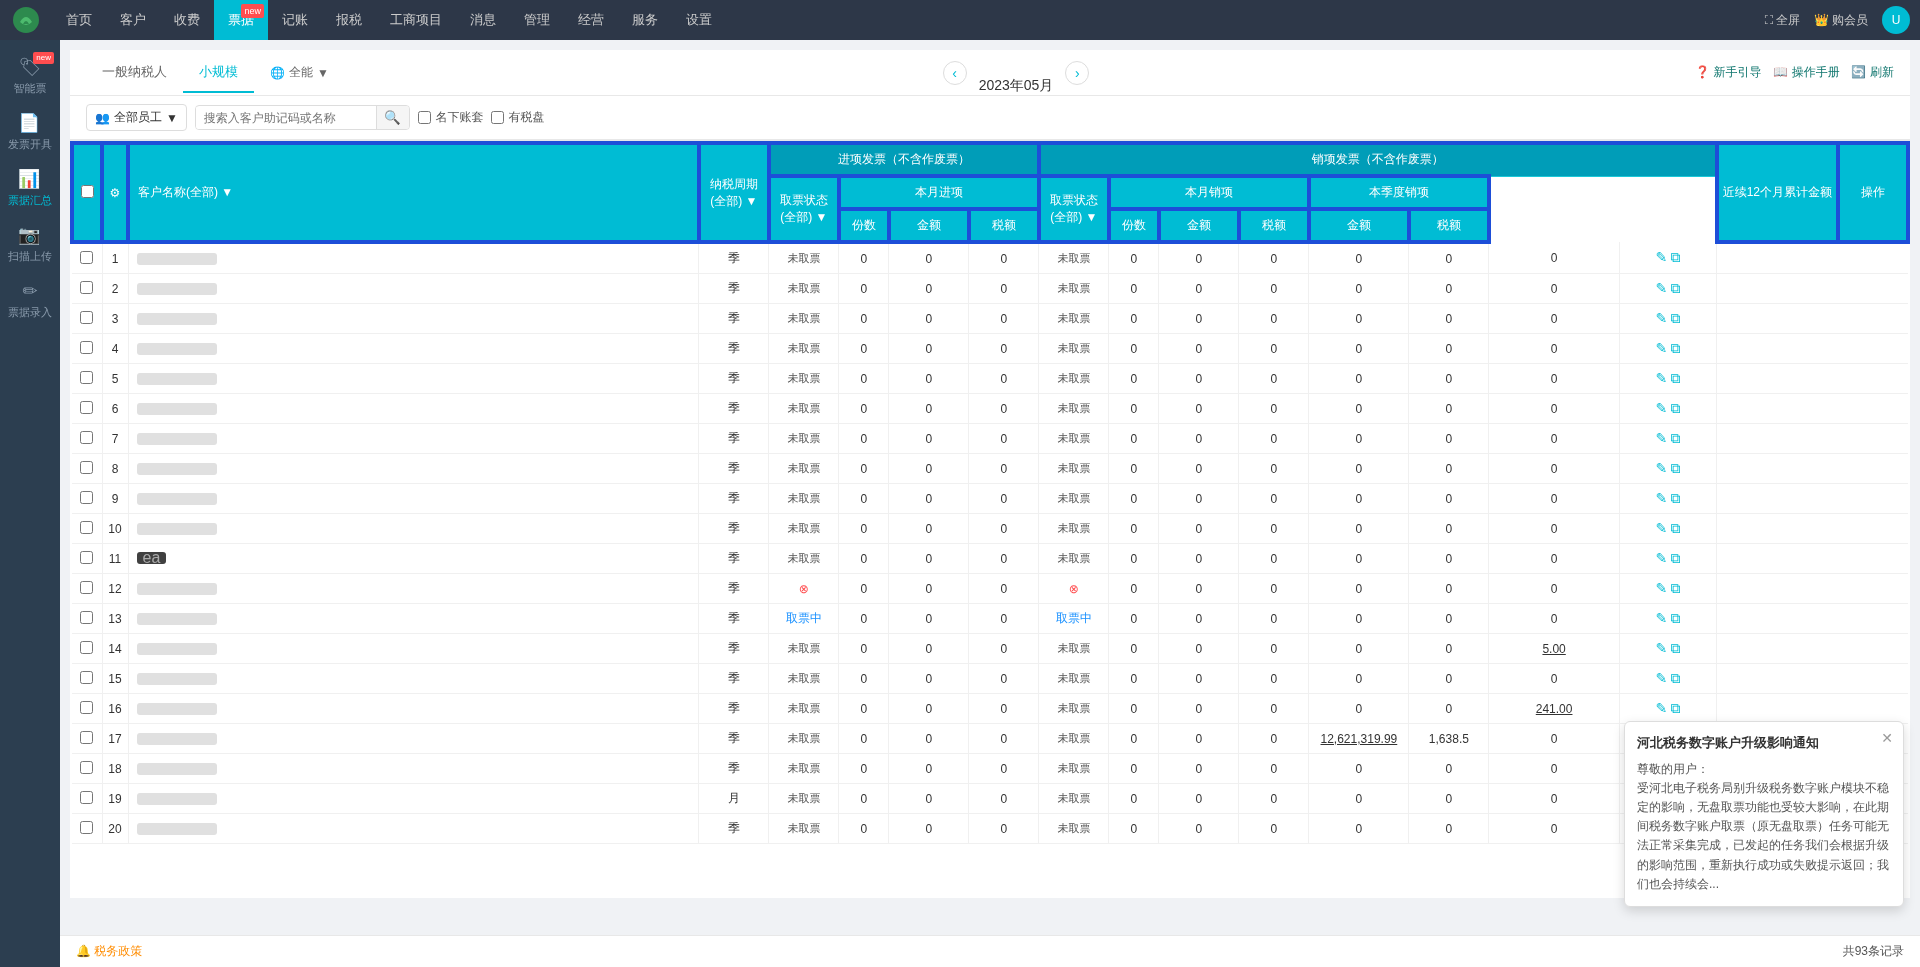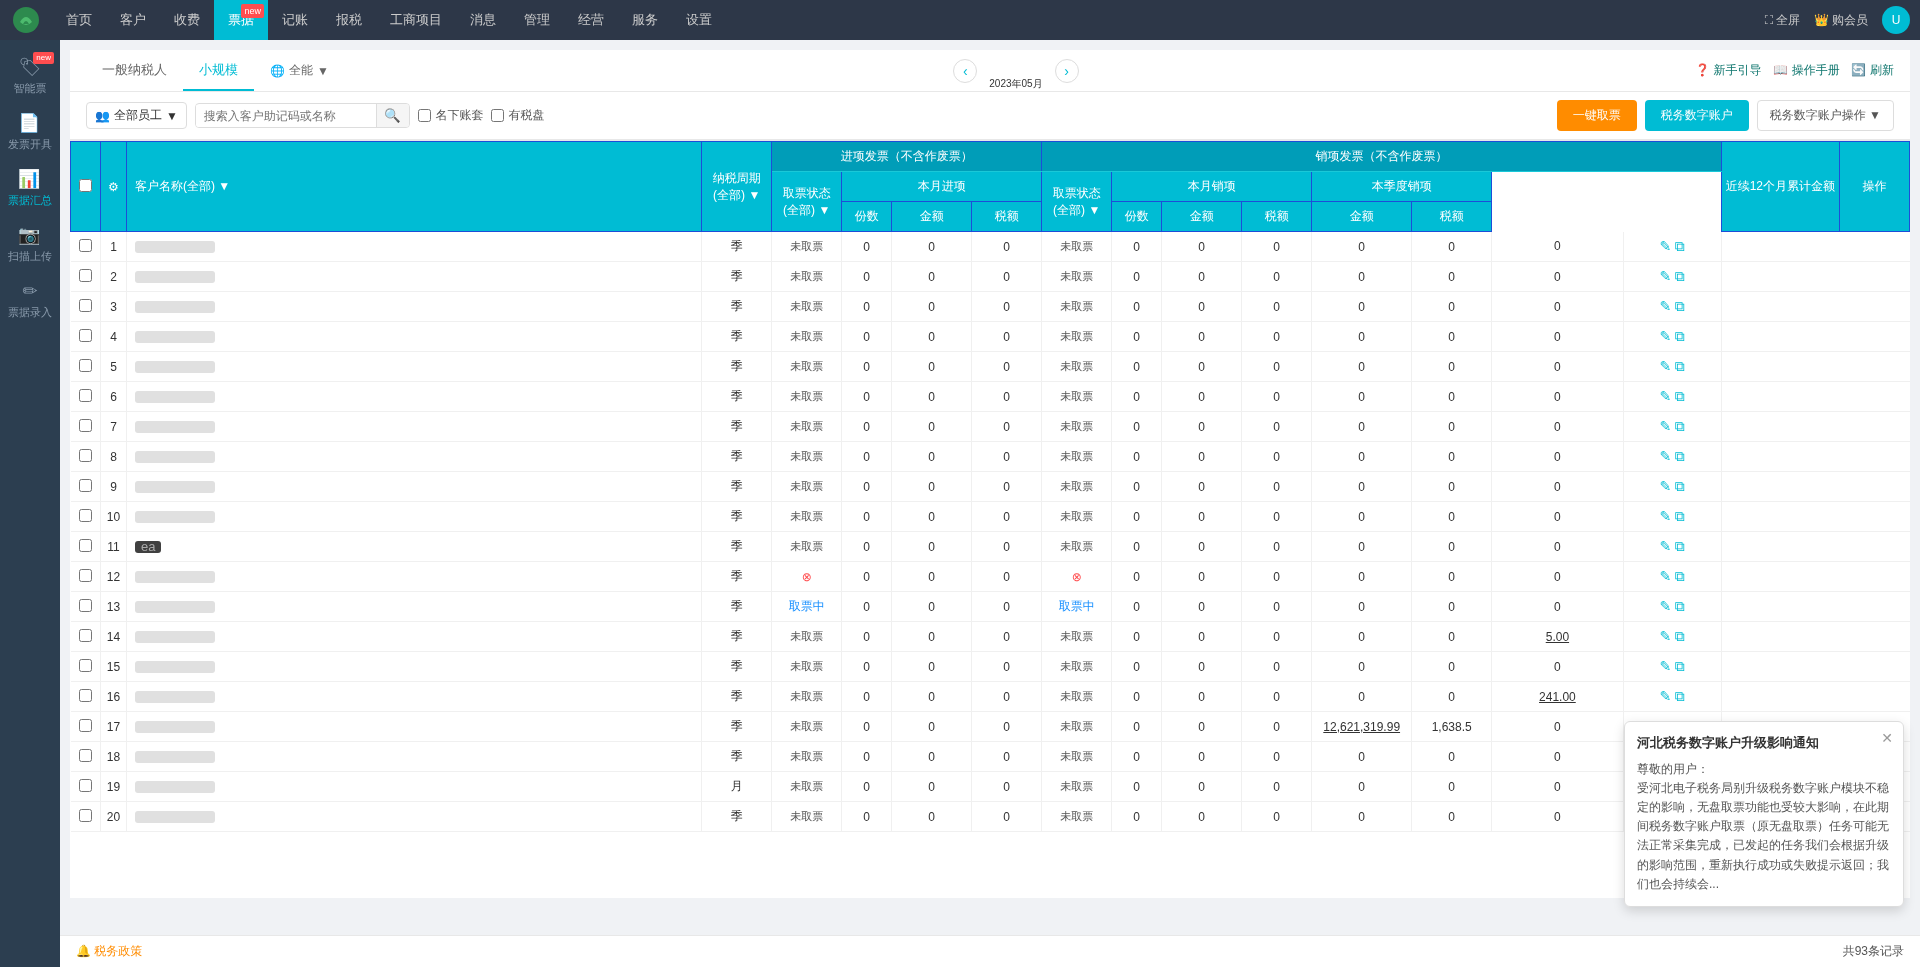--- a/index.html
+++ b/index.html
@@ -164,21 +164,21 @@
       padding: 4px 16px; display: flex; align-items: center; justify-content: space-between;
       font-size: 12px; color: #666; height: 32px;
     }
     .bottom-bar .policy { color: #ff8c00; cursor: pointer; }
     .bottom-bar .count { color: #555; }
 
     
     input[type=checkbox] { cursor: pointer; }
 
     .header-row-1 th, .header-row-2 th, .header-row-3 th {
-      background: #00bcd4; color: #fff; border: 1px solid #1d4ed8;
+      background: #00bcd4; color: #fff; border: 4px solid #1d4ed8;
     }
     .col-name { min-width: 200px; text-align: left; padding-left: 8px; }
 
     .filter-row {
       background: #fff; padding: 8px 16px;
       display: flex; align-items: center; gap: 8px;
       border-bottom: 1px solid #e8e8e8;
     }
   </style>
 </head>
@@ -275,21 +275,21 @@
         </div>
         <div class="sub-tab-extra">
           <span>🌐</span>
           <span>全能</span>
           <span>▼</span>
         </div>
       </div>
 
       <div style="flex:1; display:flex; justify-content:center; align-items:center; gap:12px;">
         <button class="arrow-btn" style="width:24px;height:24px;border-radius:50%;border:1px solid #ddd;background:#fff;cursor:pointer;color:#00bcd4;font-size:14px;">‹</button>
-        <span style="font-size:10px;color:#333;font-weight:500;margin-top:27px;">2023年05月</span>
+        <span style="font-size:14px;color:#333;font-weight:500;margin-top:27px;">2023年05月</span>
         <button class="arrow-btn" style="width:24px;height:24px;border-radius:50%;border:1px solid #ddd;background:#fff;cursor:pointer;color:#00bcd4;font-size:14px;">›</button>
       </div>
 
       <div style="display:flex;align-items:center;gap:12px;font-size:12px;color:#0f766e;">
         <span>❓ <span>新手引导</span></span>
         <span>📖 <span>操作手册</span></span>
         <span>🔄 <span>刷新</span></span>
       </div>
     </div>
 
@@ -304,25 +304,20 @@
         <button class="search-icon-btn">🔍</button>
       </div>
       <label class="checkbox-label">
         <input type="checkbox" style=""> 
           <span>名下账套</span>
       </label>
       <label class="checkbox-label">
         <input type="checkbox" style=""> 
           <span>有税盘</span>
       </label>
-      <div style="margin-left:auto;display:flex;gap:8px;">
-        <button class="btn-orange">一键取票</button>
-        <button class="btn-teal">税务数字账户</button>
-        <button class="btn-outline">税务数字账户操作 ▼</button>
-      </div>
     </div>
   </div>
 
   <div class="table-wrap">
     <table>
       <thead>
         <tr class="header-row-1">
           <th rowspan="3" style="width:30px;"><input type="checkbox" style=""></th>
           <th rowspan="3" style="width:26px;">⚙</th>
           <th rowspan="3" style="min-width:200px; text-align:left; padding-left:8px;">客户名称(全部) ▼</th>
@@ -558,21 +553,21 @@
       <td><span>0</span></td>
       <td><span>0</span></td>
       <td>
         <span class="edit-icon">✎</span>
         <span class="copy-icon">⧉</span>
       </td>
     </tr>
           <tr>
       <td><input type="checkbox" style=""></td>
       <td>11</td>
-      <td class="col-name"><span style="font-size:13px;color:#aaa;display:inline-block;background:#404040;border-radius:3px;padding:0 6px;height:12px;line-height:12px;text-align:right;">ea</span></td>
+      <td class="col-name"><span style="font-size:16px;color:#aaa;display:inline-block;background:#404040;border-radius:3px;padding:0 6px;height:12px;line-height:12px;text-align:right;">ea</span></td>
       <td>季</td>
       <td><span class="status-badge">未取票</span></td>
       <td>0</td>
       <td>0</td>
       <td>0</td>
       <td><span class="status-badge">未取票</span></td>
       <td>0</td>
       <td>0</td>
       <td>0</td>
       <td><span>0</span></td>

